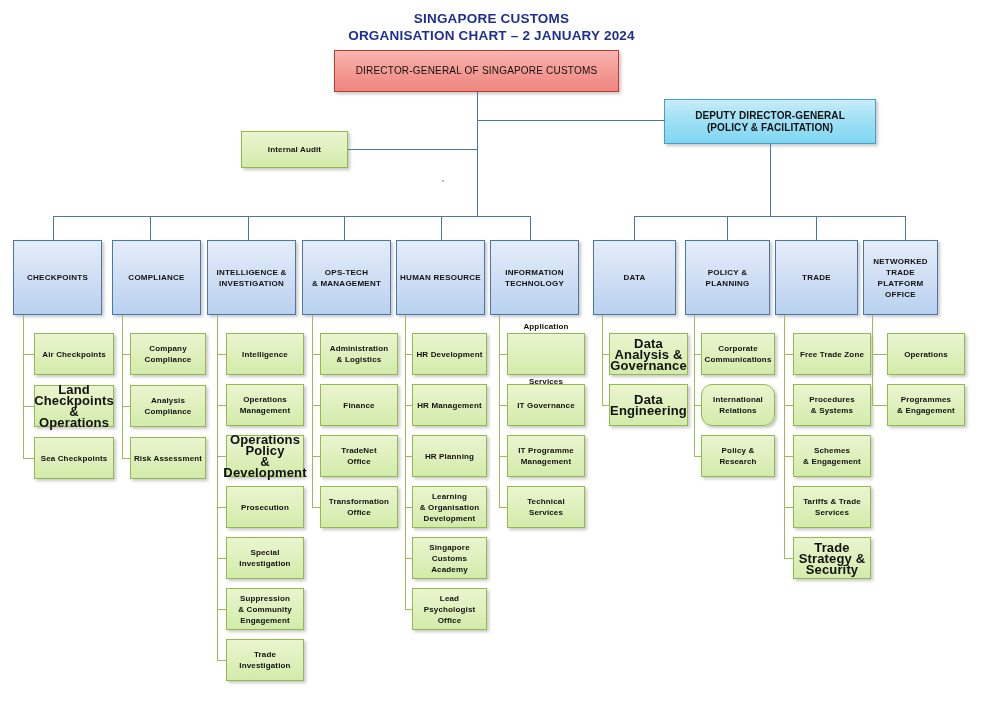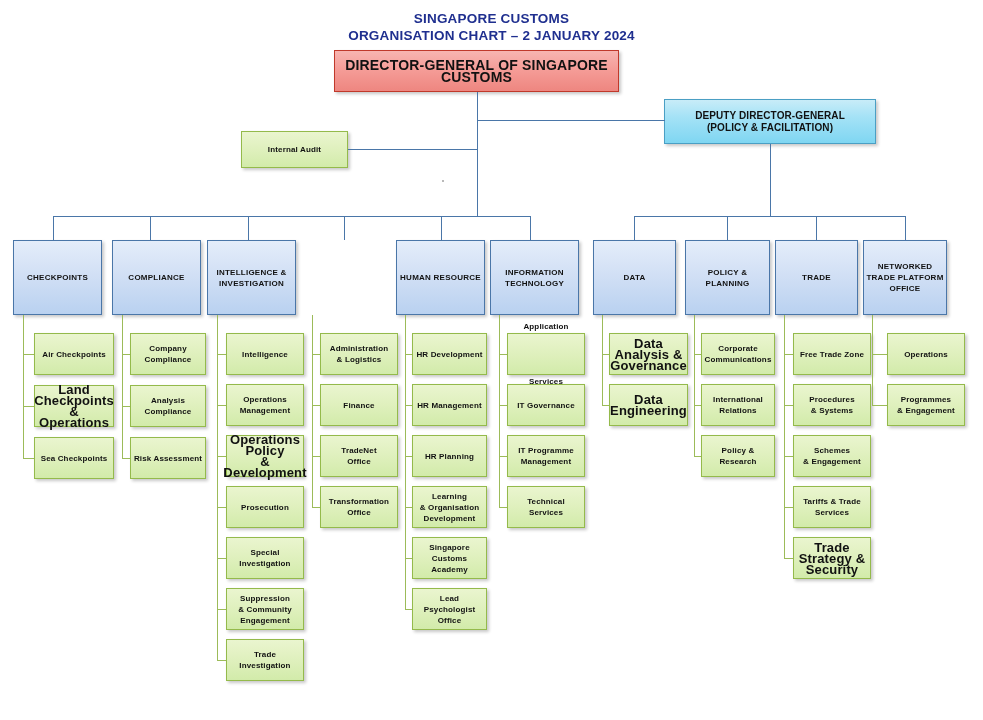--- a/index.html
+++ b/index.html
@@ -23,21 +23,21 @@
     position:absolute;box-sizing:border-box;
     display:flex;align-items:center;justify-content:center;
     text-align:center;line-height:12px;
     box-shadow:2px 2px 3px rgba(0,0,0,.22);
   }
 
   
   .box-dg{
     border:1px solid #c0392b;
     background:linear-gradient(to bottom,#f7b5b1 0%,#f59d98 45%,#ee8680 100%);
-    color:#111;font-weight:bold;font-size:14px;letter-spacing:.2px;
+    color:#111;font-weight:normal;font-size:10px;letter-spacing:.2px;
   }
   
   .box-ddg{
     border:1px solid #4a9fc4;
     background:linear-gradient(to bottom,#c8ecf8 0%,#a4e2f6 40%,#7fd6f2 100%);
     color:#111;font-weight:bold;font-size:10px;letter-spacing:.1px;
   }
   
   .box-div{
     border:1px solid #4a76a8;
@@ -115,38 +115,42 @@
   <div class="box box-div" style="left:13px;top:240px;width:89px;height:75px;flex-direction:column;">
     <span>CHECKPOINTS</span>
   </div>
   <div class="box box-div" style="left:112px;top:240px;width:89px;height:75px;flex-direction:column;">
     <span>COMPLIANCE</span>
   </div>
   <div class="box box-div" style="left:207px;top:240px;width:89px;height:75px;flex-direction:column;">
     <span>INTELLIGENCE &amp;</span>
     <span>INVESTIGATION</span>
   </div>
+  <div class="box box-div" style="left:302px;top:240px;width:89px;height:75px;flex-direction:column;">
+    <span>OPS-TECH</span>
+    <span>&amp; MANAGEMENT</span>
+  </div>
   <div class="box box-div" style="left:396px;top:240px;width:89px;height:75px;flex-direction:column;">
     <span>HUMAN  RESOURCE</span>
   </div>
   <div class="box box-div" style="left:490px;top:240px;width:89px;height:75px;flex-direction:column;">
     <span>INFORMATION</span>
     <span>TECHNOLOGY</span>
   </div>
   <div class="box box-div" style="left:593px;top:240px;width:83px;height:75px;flex-direction:column;">
     <span>DATA</span>
   </div>
   <div class="box box-div" style="left:685px;top:240px;width:85px;height:75px;flex-direction:column;">
     <span>POLICY &amp;</span>
     <span>PLANNING</span>
   </div>
   <div class="box box-div" style="left:775px;top:240px;width:83px;height:75px;flex-direction:column;">
     <span>TRADE</span>
   </div>
-  <div class="box box-div" style="left:863px;top:240px;width:84px;height:75px;flex-direction:column;">
+  <div class="box box-div" style="left:863px;top:240px;width:75px;height:75px;flex-direction:column;">
     <span>NETWORKED</span>
     <span>TRADE PLATFORM</span>
     <span>OFFICE</span>
   </div>
 
   <div id="units-layer">
       <div class="ln ln-green v" style="left: 23px; top: 315px; height: 143px;"></div>
       <div class="ln ln-green h" style="left: 23px; top: 354px; width: 11px;"></div>
       <div class="box box-unit" style="left: 34px; top: 333px; width: 80px; height: 42px; flex-direction: column;">
         <span>Air Checkpoints</span>
@@ -291,21 +295,21 @@
       <div class="box box-unit wide-txt" style="left: 609px; top: 384px; width: 79px; height: 42px; flex-direction: column;">
         <span>Data  Engineering</span>
       </div>
       <div class="ln ln-green v" style="left: 694px; top: 315px; height: 141px;"></div>
       <div class="ln ln-green h" style="left: 694px; top: 354px; width: 7px;"></div>
       <div class="box box-unit" style="left: 701px; top: 333px; width: 74px; height: 42px; flex-direction: column;">
         <span>Corporate</span>
         <span>Communications</span>
       </div>
       <div class="ln ln-green h" style="left: 694px; top: 405px; width: 7px;"></div>
-      <div class="box box-unit" style="left: 701px; top: 384px; width: 74px; height: 42px; flex-direction: column;">
+      <div class="box box-unit" style="left: 701px; top: 384px; width: 74px; height: 42px; flex-direction: column; border-radius: 11px;">
         <span>International</span>
         <span>Relations</span>
       </div>
       <div class="ln ln-green h" style="left: 694px; top: 456px; width: 7px;"></div>
       <div class="box box-unit" style="left: 701px; top: 435px; width: 74px; height: 42px; flex-direction: column;">
         <span>Policy &amp;</span>
         <span>Research</span>
       </div>
       <div class="ln ln-green v" style="left: 784px; top: 315px; height: 243px;"></div>
       <div class="ln ln-green h" style="left: 784px; top: 354px; width: 9px;"></div>

